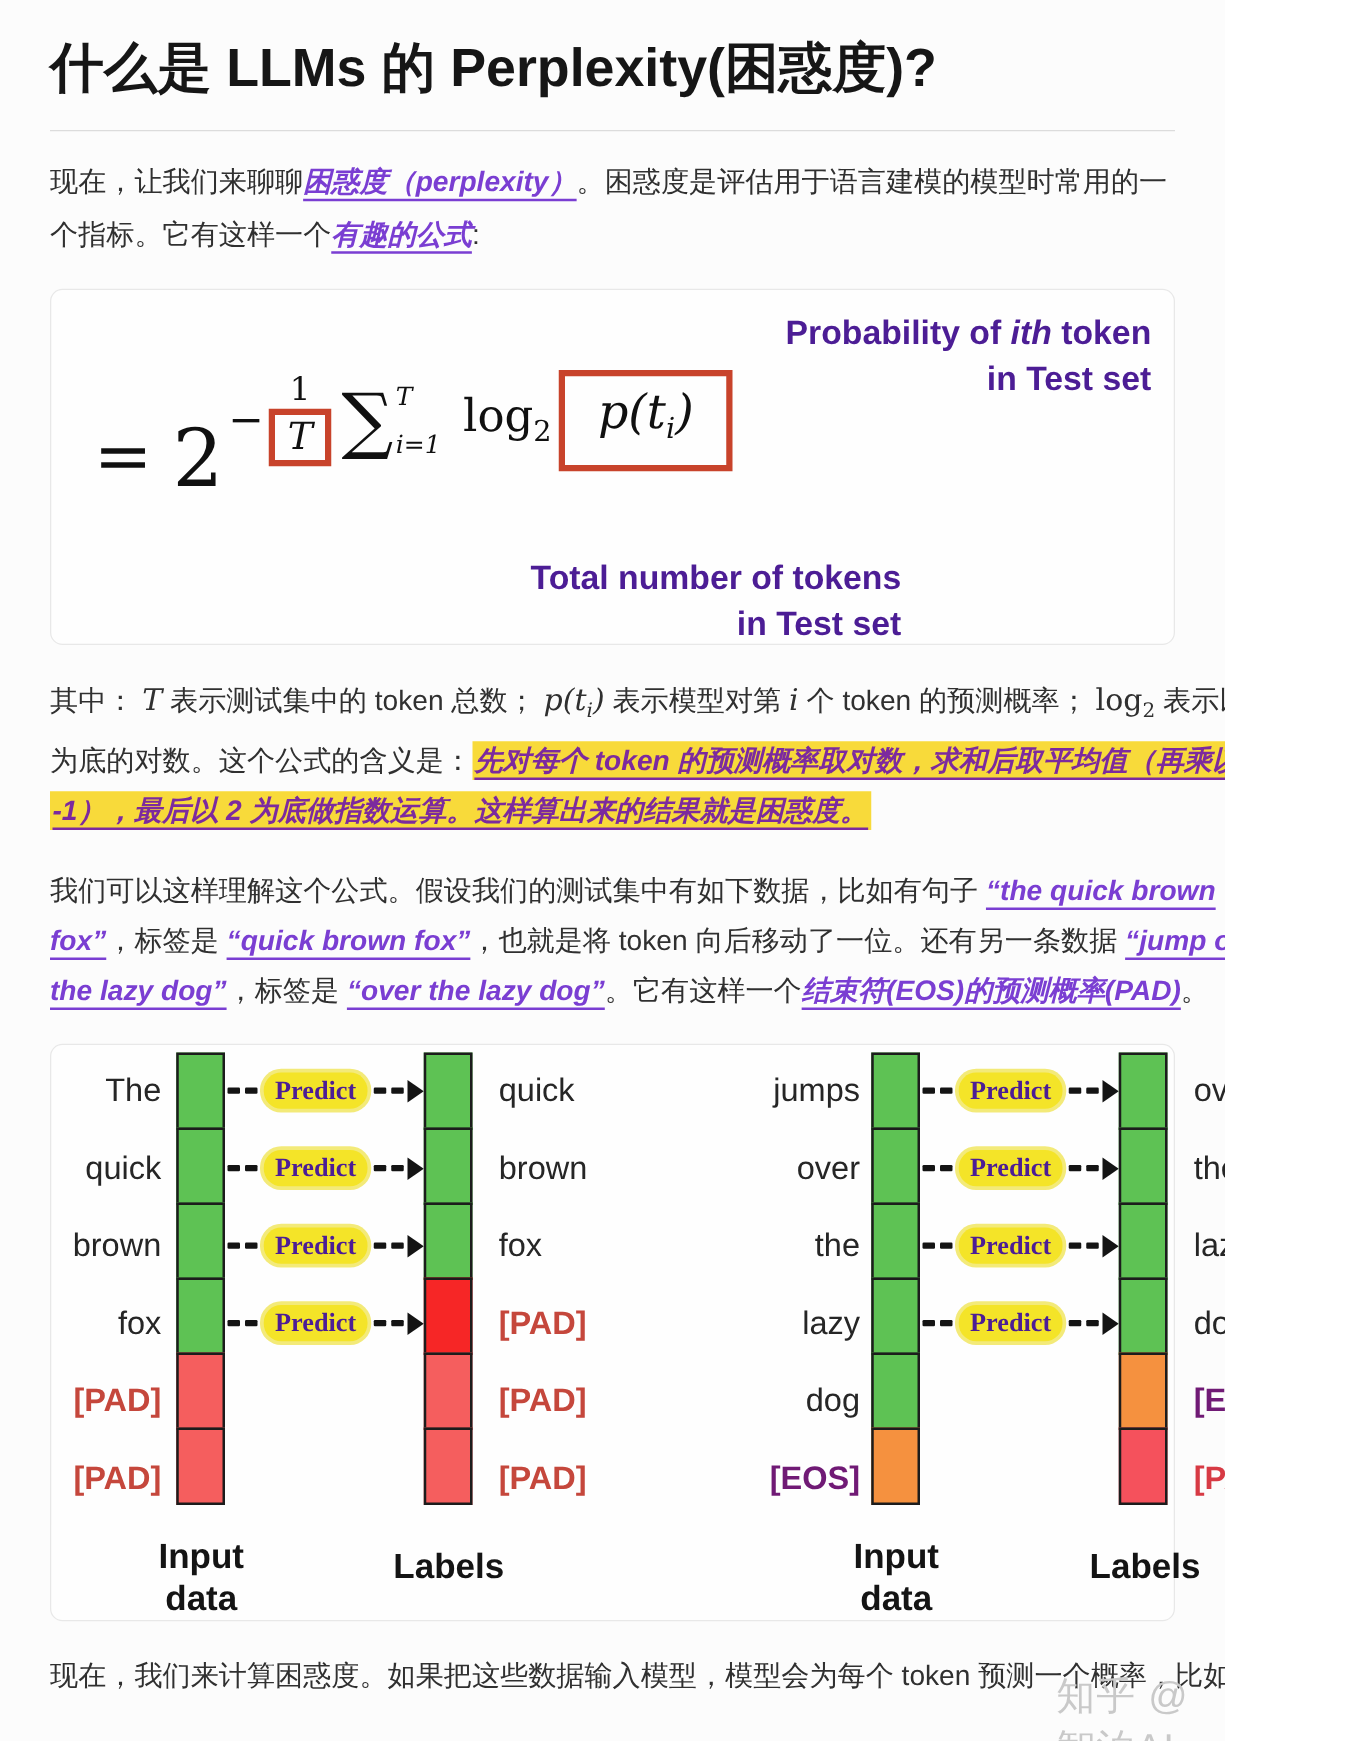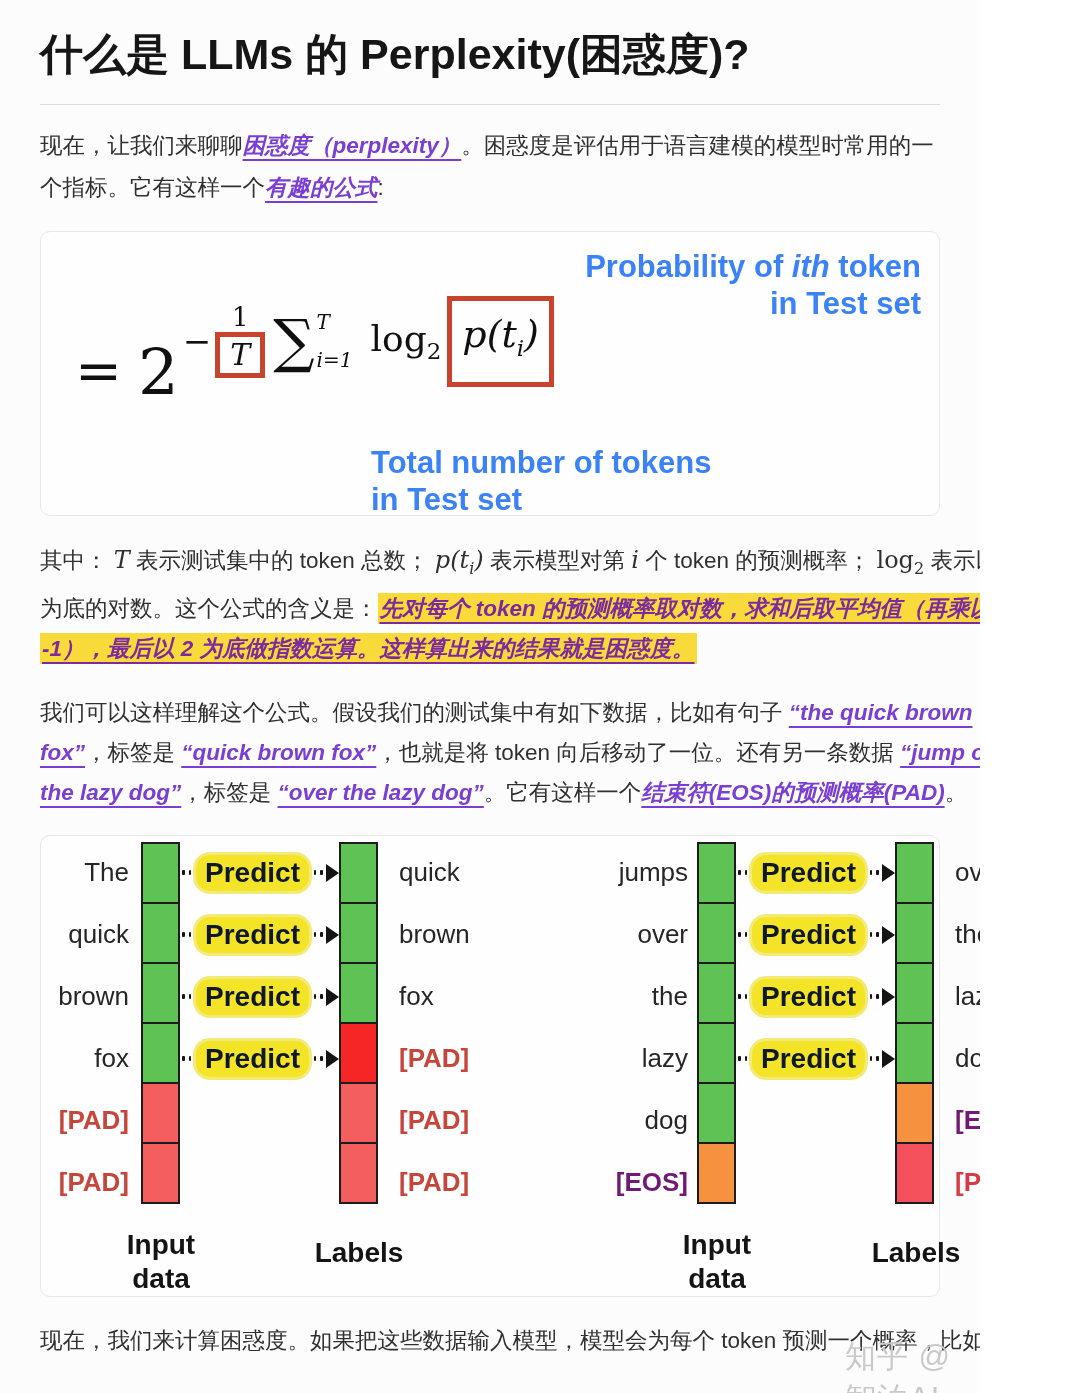--- a/index.html
+++ b/index.html
@@ -14,40 +14,40 @@
   .math{font-family:"DejaVu Serif","Liberation Serif",serif;font-style:italic;font-size:24px;}
   .math sub{font-size:16px;font-style:italic;}
   .mlog{font-family:"DejaVu Serif","Liberation Serif",serif;font-style:normal;font-size:24px;}
   .mlog sub{font-size:16px;}
   .hl{background:#f8da3a;color:#7c2a9e;font-weight:bold;font-style:italic;
       text-decoration:underline;text-underline-offset:6px;text-decoration-color:#7c2a9e;
       padding:3px 2px;-webkit-box-decoration-break:clone;box-decoration-break:clone;}
   
   .card{margin:22px 40px 0;background:#fefefe;border:1px solid #e8e8e8;border-radius:10px;position:relative;}
   .formula-card{height:283px;}
-  .ann{color:#3b82f6;font-weight:bold;font-size:31px;line-height:37px;position:absolute;}
+  .ann{color:#4c1d95;font-weight:bold;font-size:27px;line-height:37px;position:absolute;}
   .ann-top{right:18px;top:16px;text-align:right;}
-  .ann-bottom{left:330px;top:212px;width:350px;text-align:left;}
+  .ann-bottom{left:330px;top:212px;width:350px;text-align:right;}
   .fx{position:absolute;left:18px;top:96px;display:flex;align-items:center;
       font-family:"DejaVu Serif","Liberation Serif",serif;color:#101010;}
   .fx .big{font-size:64px;}
   .fx .eq{font-size:56px;margin:0 16px 6px;}
   .sup{display:flex;align-items:center;transform:translateY(-32px);margin-left:4px;}
   .sup .minus{font-size:34px;margin-right:4px;}
   .frac{display:flex;flex-direction:column;align-items:center;}
   .frac .num{font-size:26px;line-height:26px;}
   .rbox{border:5px solid #c8432b;}
   .tbox{padding:0 10px;margin-top:2px;font-size:30px;font-style:italic;line-height:36px;}
   .sum{display:flex;align-items:center;margin:0 8px;}
   .sig{font-size:58px;line-height:58px;}
   .sumscripts{display:flex;flex-direction:column;justify-content:space-between;height:62px;
               font-size:20px;font-style:italic;margin-left:2px;}
   .mlogfx{font-size:36px;margin:0 6px 0 10px;}
   .mlogfx sub{font-size:23px;}
-  .pbox{padding:2px 10px;font-size:38px;font-style:italic;line-height:63px;}
+  .pbox{padding:2px 26px;font-size:38px;font-style:italic;line-height:52px;}
   .pbox sub{font-size:23px;font-style:italic;}
   
   .diagram-card{height:460px;}
   .col{position:absolute;top:6px;}
   .col .row{height:62px;display:flex;align-items:center;}
   .col.words .row{justify-content:flex-end;}
   .col.lwords .row{justify-content:flex-start;}
   .tok{font-size:26px;}
   .word{color:#262626;}
   .pad{color:#c5473c;font-weight:bold;}
@@ -56,21 +56,21 @@
   .cell{height:62px;border:2px solid #1c1c1c;margin-top:-2px;box-sizing:border-box;}
   .cell:first-child{margin-top:0;}
   .green{background:#5ec254;}
   .salmon{background:#f55e5e;}
   .red{background:#f62626;}
   .orange{background:#f5913f;}
   .crimson{background:#f5515c;}
   .prow{display:flex;align-items:center;justify-content:center;width:100%;}
   .dash{width:10px;height:5px;background:#141414;margin:0 2px;border-radius:1px;}
   .pill{background:#f4e428;border-radius:14px;padding:2px 9px;margin:0 3px;
-        font-size:28px;font-weight:bold;color:#0f172a;box-shadow:0 0 0 3px #f3ea79;}
+        font-size:21px;font-weight:bold;color:#4c1d95;box-shadow:0 0 0 3px #f3ea79;font-family:Liberation Serif, serif;}
   .ah{width:0;height:0;border-left:13px solid #141414;border-top:9px solid transparent;
       border-bottom:9px solid transparent;margin-left:1px;}
   .caption{position:absolute;width:130px;text-align:center;font-size:28px;font-weight:bold;
            color:#141414;line-height:34px;}
   .watermark{position:absolute;left:845px;top:1336px;font-size:31px;color:#c9c9c9;letter-spacing:1px;}
 </style>
 </head>
 <body>
 
 <div class="page">

